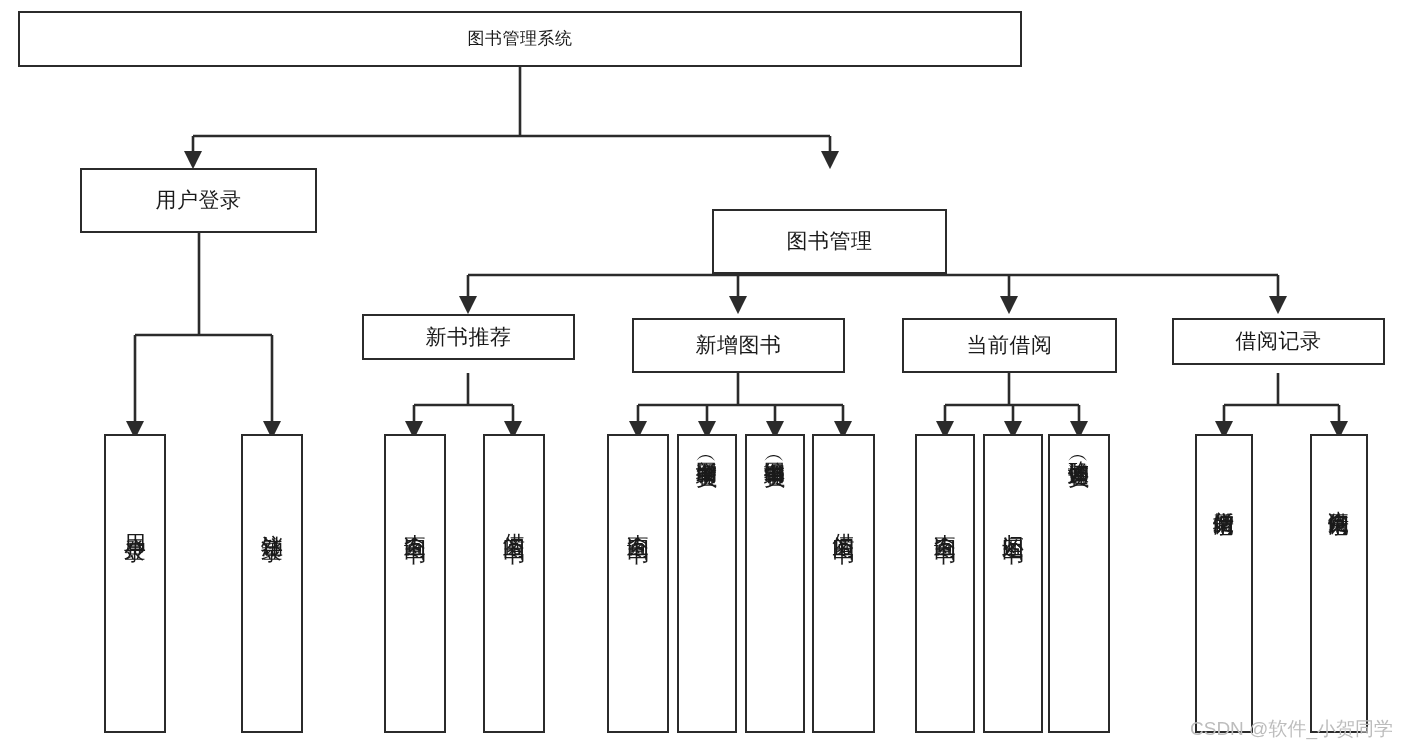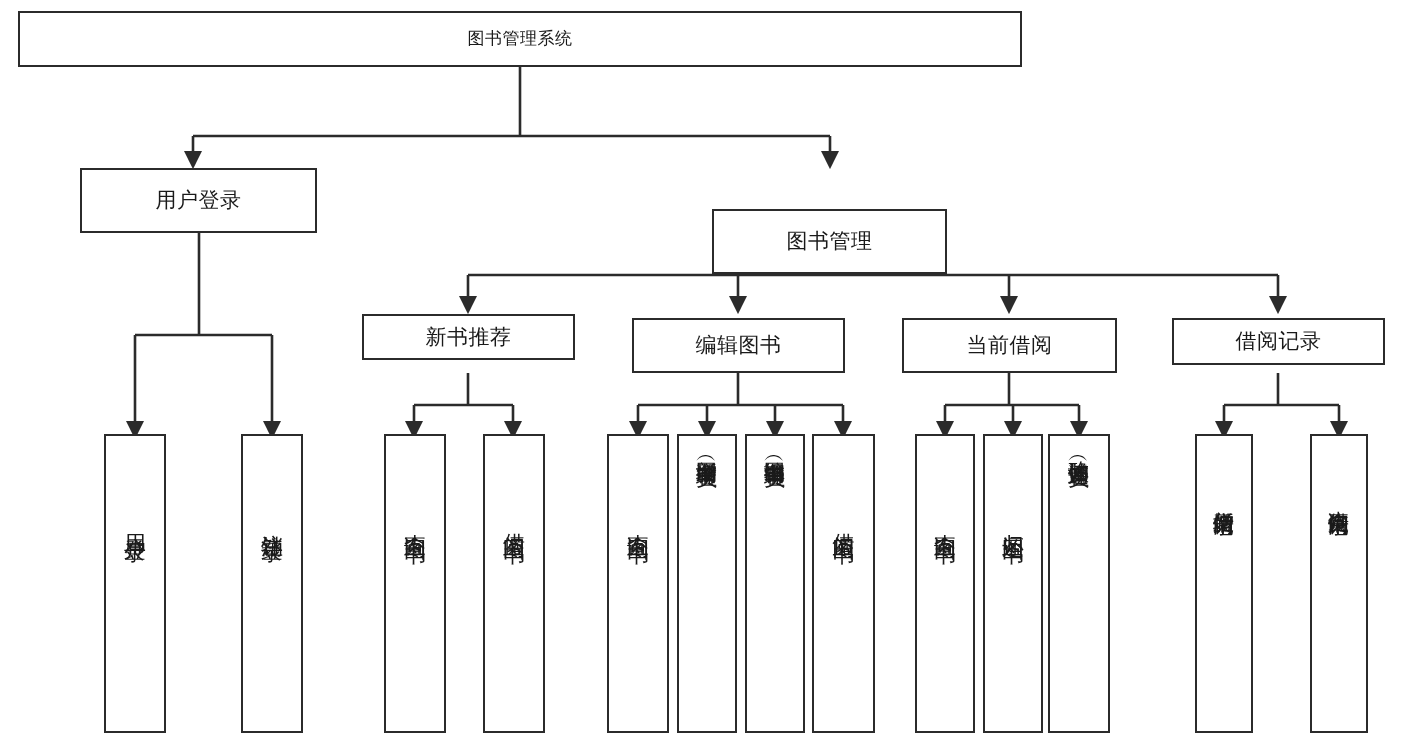--- a/index.html
+++ b/index.html
@@ -152,21 +152,21 @@
     <span class="node-label">用户登录</span>
   </div>
   <div class="node horiz" style="left:712px; top:168px; width:235px; height:65px;margin-top:41px;">
     <span class="node-label">图书管理</span>
   </div>
 
   <div class="node horiz" style="left:362px; top:314px; width:213px; height:46px;">
     <span class="node-label">新书推荐</span>
   </div>
   <div class="node horiz" style="left:632px; top:318px; width:213px; height:55px;">
-    <span class="node-label">编辑图书</span>
+    <span class="node-label">新增图书</span>
   </div>
   <div class="node horiz" style="left:902px; top:318px; width:215px; height:55px;">
     <span class="node-label">当前借阅</span>
   </div>
   <div class="node horiz" style="left:1172px; top:318px; width:213px; height:47px;">
     <span class="node-label">借阅记录</span>
   </div>
 
   <div class="node vert mid" style="left:104px; top:434px; width:62px; height:299px;">
     <span class="node-label">用户登录</span>
@@ -205,14 +205,15 @@
     <span class="node-label">确认归还（管理员）</span>
   </div>
 
   <div class="node vert midlow compact" style="left:1195px; top:434px; width:58px; height:299px;">
     <span class="node-label">新增借阅记录</span>
   </div>
   <div class="node vert midlow compact" style="left:1310px; top:434px; width:58px; height:299px;">
     <span class="node-label">查询借阅记录</span>
   </div>
 
+  <div class="watermark">CSDN @软件_小贺同学</div>
 
 </div>
 
 </body></html>

